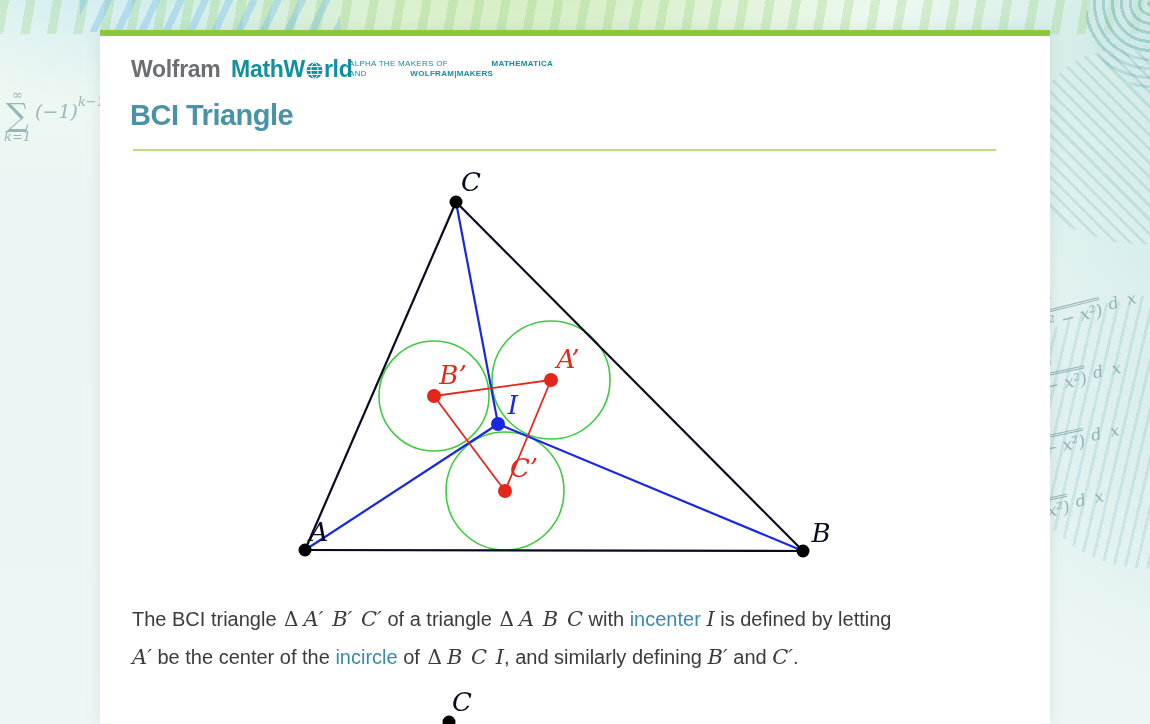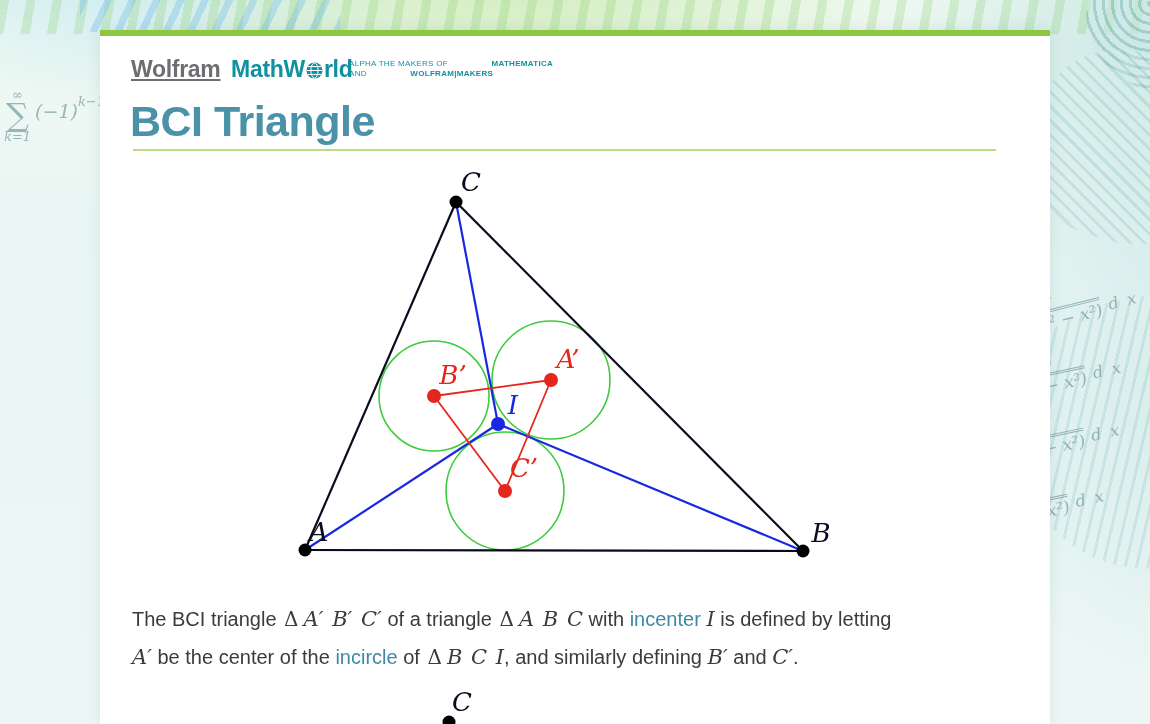--- a/index.html
+++ b/index.html
@@ -51,21 +51,21 @@
   .card-topbar { position:absolute; left:0; top:0; width:100%; height:6px; }
   
   .logo-row { position:absolute; left:31px; top:26px; height:32px; white-space:nowrap; cursor:pointer; }
   .logo-wolfram { font-size:23px; font-weight:600; letter-spacing:-0.3px; }
   .logo-mathworld { font-size:23px; font-weight:600; letter-spacing:-0.3px; }
   .globe { display:inline-block; vertical-align:-2px; margin:0 1px; }
   .tagline { position:absolute; left:218px; top:3px; font-size:8px; line-height:10px;
     letter-spacing:0.3px; white-space:nowrap; }
   .tagline b { font-weight:700;padding-left:41px; }
   
-  .page-title { position:absolute; left:30px; top:64px; font-size:43px; font-weight:600;
+  .page-title { position:absolute; left:30px; top:58px; font-size:29px; font-weight:600;
     letter-spacing:-0.5px; line-height:54px; }
   .title-rule { position:absolute; left:33px; top:119px; width:863px; height:2px; }
   
   .fig-svg { position:absolute; left:180px; top:133px; }
   .fig-label { font-family:"DejaVu Serif", serif; font-style:italic; font-size:26px; }
   
   .paragraph { position:absolute; left:32px; top:570px; width:884px; font-size:20px;
     line-height:38px; color:#3b3b3b; }
   .seg-math { font-family:"DejaVu Serif", serif; font-style:italic; font-size:21px; word-spacing:2px; }
   .seg-delta { font-family:"DejaVu Serif", serif; font-style:normal; font-size:20px; margin:0 5px 0 2px; }
@@ -117,21 +117,21 @@
         <span class="bar">x²)</span>
         <span class="dx">d x</span>
       </span>
     </div>
   </div>
 
 <div class="card">
   <div class="card-topbar" style="background: rgb(141, 198, 63);"></div>
 
   <div class="logo-row">
-    <span class="logo-wolfram" style="color: rgb(109, 110, 113); text-decoration: underline;">Wolfram</span>
+    <span class="logo-wolfram" style="color: rgb(109, 110, 113);">Wolfram</span>
     <span class="logo-wolfram">&nbsp;</span><span class="logo-mathworld" style="color: rgb(17, 145, 160);">MathW</span><svg class="globe" width="17" height="17" viewBox="0 0 17 17">
         <circle cx="8.5" cy="8.5" r="8" fill="#1191a0"></circle>
         <ellipse cx="8.5" cy="8.5" rx="3.6" ry="7.6" fill="none" stroke="#ffffff" stroke-width="1"></ellipse>
         <line x1="0.8" y1="8.5" x2="16.2" y2="8.5" stroke="#ffffff" stroke-width="1"></line>
         <line x1="1.7" y1="4.6" x2="15.3" y2="4.6" stroke="#ffffff" stroke-width="1"></line>
         <line x1="1.7" y1="12.4" x2="15.3" y2="12.4" stroke="#ffffff" stroke-width="1"></line>
       </svg><span class="logo-mathworld" style="color: rgb(17, 145, 160);">rld</span>
     <span class="tagline" style="color: rgb(17, 145, 160);">
       <span><span>ALPHA THE MAKERS OF</span> <b>MATHEMATICA</b></span><br>
       <span><span>AND</span> <b>WOLFRAM|MAKERS</b></span>

